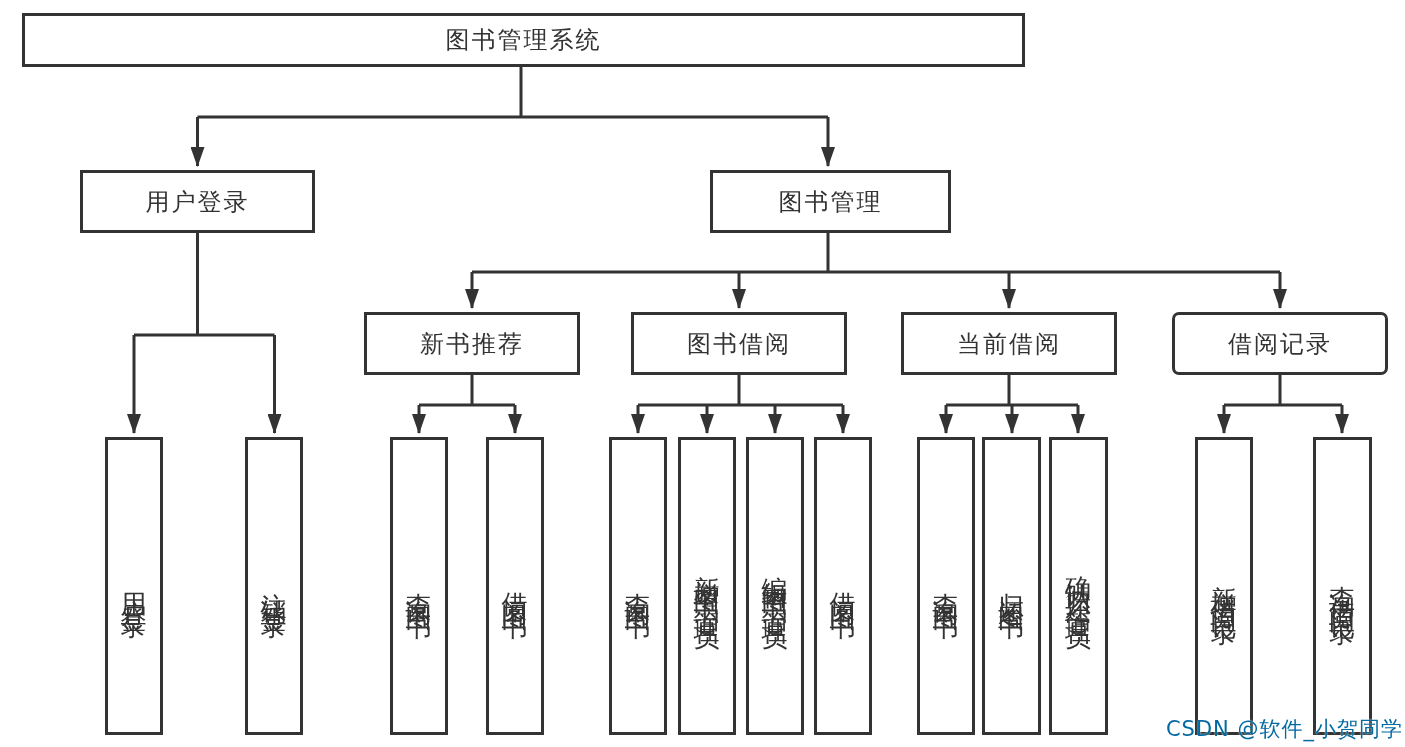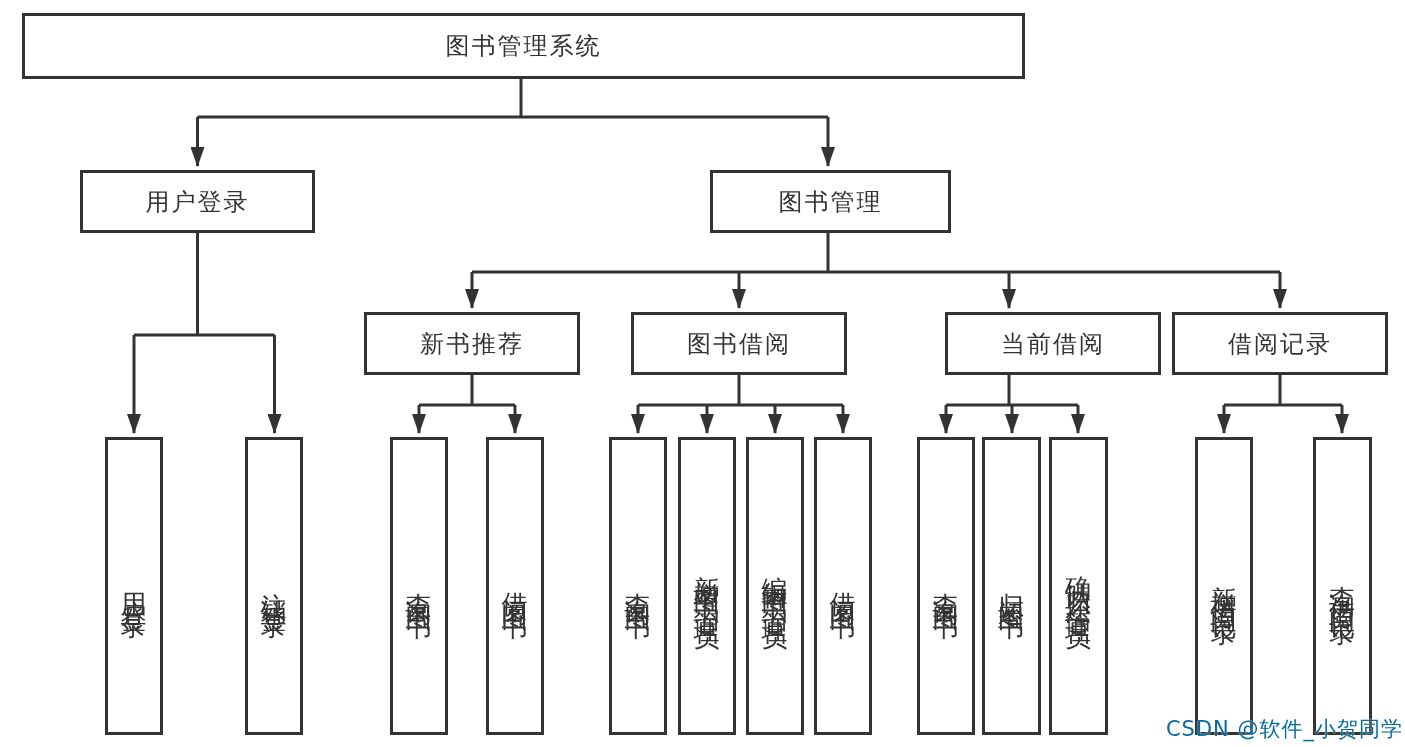--- a/index.html
+++ b/index.html
@@ -57,29 +57,29 @@
     <path d="M707 405 V433" fill="none" stroke="#333333" stroke-width="3" marker-end="url(#arrow)"></path>
     <path d="M775 405 V433" fill="none" stroke="#333333" stroke-width="3" marker-end="url(#arrow)"></path>
     <path d="M843 405 V433" fill="none" stroke="#333333" stroke-width="3" marker-end="url(#arrow)"></path>
     <path d="M946 405 V433" fill="none" stroke="#333333" stroke-width="3" marker-end="url(#arrow)"></path>
     <path d="M1012 405 V433" fill="none" stroke="#333333" stroke-width="3" marker-end="url(#arrow)"></path>
     <path d="M1078 405 V433" fill="none" stroke="#333333" stroke-width="3" marker-end="url(#arrow)"></path>
     <path d="M1224 405 V433" fill="none" stroke="#333333" stroke-width="3" marker-end="url(#arrow)"></path>
     <path d="M1342 405 V433" fill="none" stroke="#333333" stroke-width="3" marker-end="url(#arrow)"></path>
   </svg>
 
-  <div class="node" style="left:22px;top:13px;width:1003px;height:66px;">图书管理系统</div>
+  <div class="node" style="left:22px;top:13px;width:1003px;height:54px;">图书管理系统</div>
 
   <div class="node" style="left:80px;top:170px;width:235px;height:63px;">用户登录</div>
   <div class="node" style="left:710px;top:170px;width:241px;height:63px;">图书管理</div>
 
   <div class="node" style="left:631px;top:312px;width:216px;height:63px;">图书借阅</div>
   <div class="node" style="left:364px;top:312px;width:216px;height:63px;">新书推荐</div>
-  <div class="node" style="left:901px;top:312px;width:216px;height:63px;margin-left:44px;">当前借阅</div>
-  <div class="node" style="left:1172px;top:312px;width:216px;height:63px;">借阅记录</div>
+  <div class="node" style="left:901px;top:312px;width:216px;height:63px;">当前借阅</div>
+  <div class="node" style="left:1172px;top:312px;width:216px;height:63px;border-radius:7px;">借阅记录</div>
 
   <div class="node leaf" style="left:105px;top:437px;width:58px;height:298px;">用户登录</div>
   <div class="node leaf" style="left:245px;top:437px;width:58px;height:298px;">注销登录</div>
 
   <div class="node leaf" style="left:390px;top:437px;width:58px;height:298px;">查询图书</div>
   <div class="node leaf" style="left:486px;top:437px;width:58px;height:298px;">借阅图书</div>
 
   <div class="node leaf" style="left:609px;top:437px;width:58px;height:298px;">查询图书</div>
   <div class="node leaf" style="left:678px;top:437px;width:58px;height:298px;">新增图书（管理员）</div>
   <div class="node leaf" style="left:746px;top:437px;width:58px;height:298px;">编辑图书（管理员）</div>

